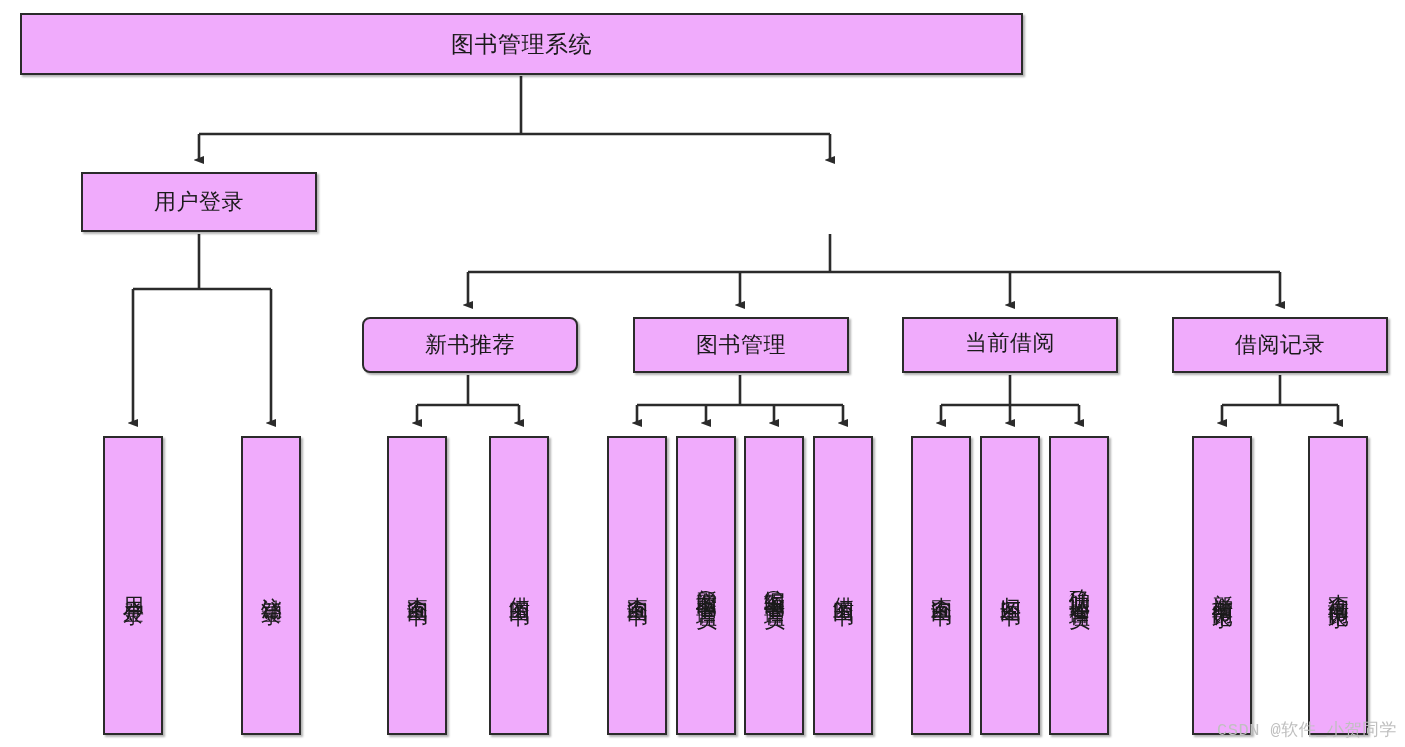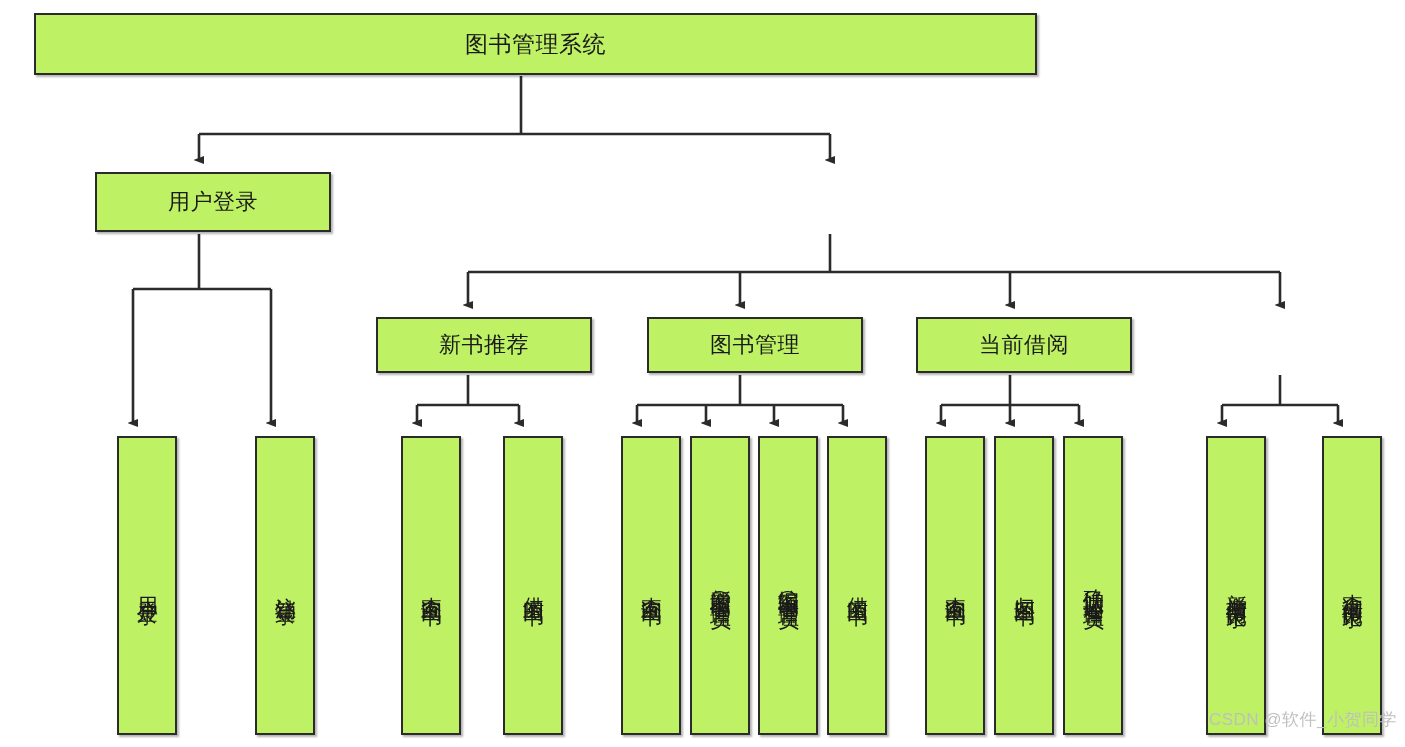--- a/index.html
+++ b/index.html
@@ -22,29 +22,28 @@
     position: absolute;
     left: 0;
     top: 0;
     width: 1405px;
     height: 747px;
     pointer-events: none;
   }
   .node {
     position: absolute;
     box-sizing: border-box;
-    background: #bef264;
+    background: #f0abfc;
     border: 2px solid #2b2b2b;
     box-shadow: 2px 2px 2px rgba(0,0,0,0.30);
     display: flex;
     align-items: center;
     justify-content: center;
     color: #1a1a1a;
     z-index: 2;
-    margin-left: 14px;
   }
   .node-label {
     display: block;
     text-align: center;
     line-height: 1.08;
     white-space: pre-wrap;
   }
   
   .node.horiz .node-label {
     font-size: 22px;
@@ -62,26 +61,26 @@
     writing-mode: vertical-rl;
     text-orientation: upright;
     font-size: 21px;
     line-height: 1.0;
     letter-spacing: 3px;
     white-space: nowrap;
   }
   .watermark {
     position: absolute;
     right: 8px;
-    bottom: 16px;
+    bottom: 6px;
     font-size: 17px;
     color: #bfbfbf;
     letter-spacing: 0.5px;
     z-index: 5;
-    font-family: Liberation Sans, sans-serif;
+    font-family: Liberation Mono, monospace;
     white-space: nowrap;
   }
 </style>
 </head>
 <body>
 
 <div id="diagram-canvas">
 
   <svg id="edge-layer" viewBox="0 0 1405 747" xmlns="http://www.w3.org/2000/svg">
     <defs>
@@ -136,32 +135,35 @@
 
   <div class="node horiz root" style="left:20px; top:13px; width:1003px; height:62px;">
     <span class="node-label">图书管理系统</span>
   </div>
 
   <div class="node horiz" style="left:81px; top:172px; width:236px; height:60px;">
     <span class="node-label">用户登录</span>
   </div>
 
 
-  <div class="node horiz" style="left:362px; top:317px; width:216px; height:56px;">
+  <div class="node horiz" style="left:362px; top:317px; width:216px; height:56px;border-radius:8px;">
     <span class="node-label">新书推荐</span>
   </div>
 
   <div class="node horiz" style="left:633px; top:317px; width:216px; height:56px;">
     <span class="node-label">图书管理</span>
   </div>
 
-  <div class="node horiz" style="left:902px; top:317px; width:216px; height:56px;">
+  <div class="node horiz" style="left:902px; top:317px; width:216px; height:56px;font-family:Liberation Mono, monospace;">
     <span class="node-label">当前借阅</span>
   </div>
 
+  <div class="node horiz" style="left:1172px; top:317px; width:216px; height:56px;">
+    <span class="node-label">借阅记录</span>
+  </div>
 
   <div class="node vert" style="left:103px; top:436px; width:60px; height:299px;">
     <span class="node-label">用户登录</span>
   </div>
 
   <div class="node vert" style="left:241px; top:436px; width:60px; height:299px;">
     <span class="node-label">注销登录</span>
   </div>
 
   <div class="node vert" style="left:387px; top:436px; width:60px; height:299px;">

